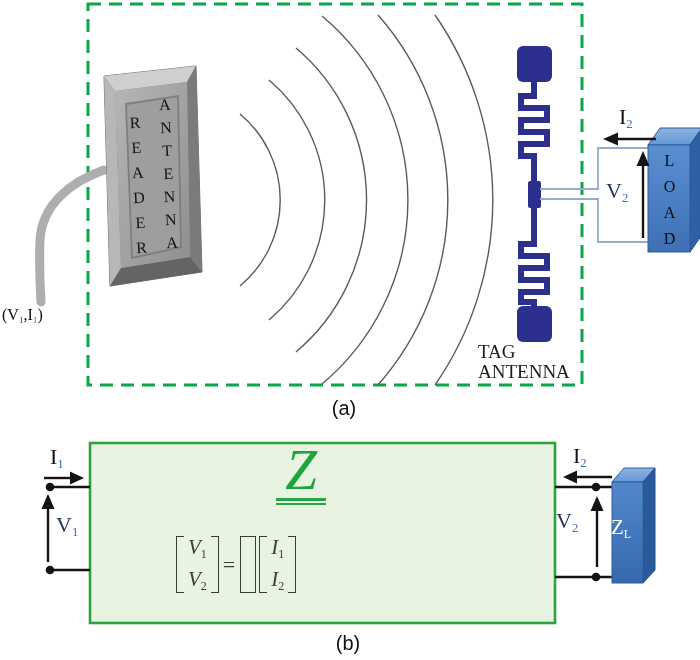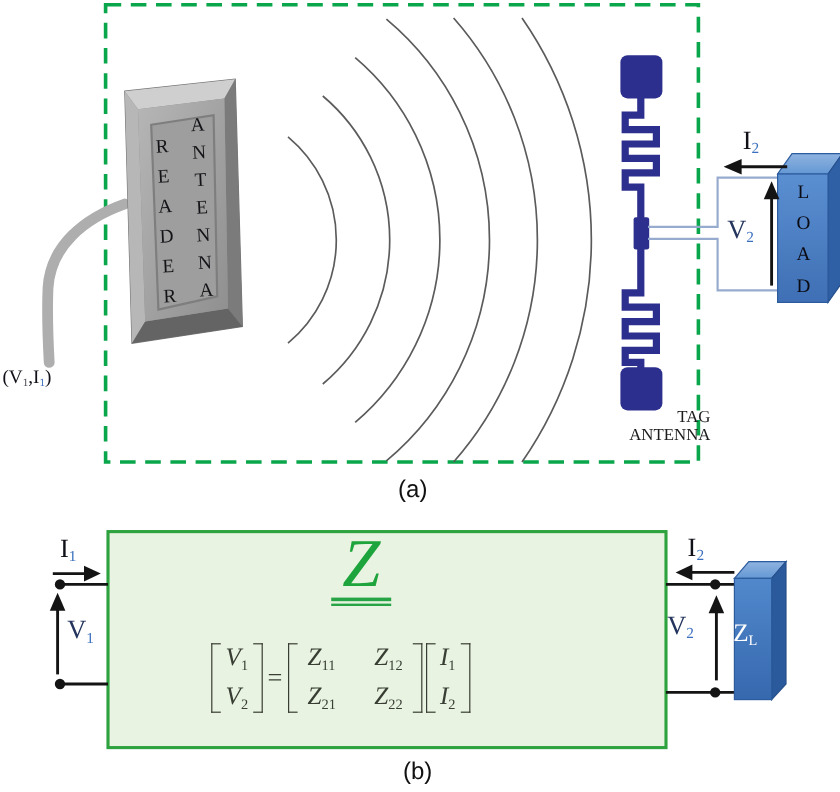--- a/index.html
+++ b/index.html
@@ -27,22 +27,22 @@
             color:#383e34;font-family:"Liberation Serif", serif;}
   .brk{width:7px;margin:2px 0;}
   .brk-l{border:1.7px solid #383e34;border-right:none;}
   .brk-r{border:1.7px solid #383e34;border-left:none;}
   .vec{display:flex;flex-direction:column;justify-content:space-between;padding:3px 4px;gap:9px;}
   .mat{display:grid;grid-template-columns:auto auto;column-gap:32px;row-gap:10px;padding:3px 8px;}
   .m-el{font-size:21px;font-style:italic;line-height:1;}
   .m-el .msub{font-style:normal;font-size:12px;vertical-align:-0.35em;}
   .eq-sign{align-self:center;font-size:22px;margin:0 5px 0 4px;}
   .port-lbl{font-size:22px;}
-  .tag-lbl{position:absolute;left:478px;top:342px;width:114px;text-align:right;
-           font-size:14px;line-height:1.05;color:#1c1c1c;}
+  .tag-lbl{position:absolute;left:478px;top:342px;width:114px;text-align:left;
+           font-size:19px;line-height:1.05;color:#1c1c1c;}
   .zl-lbl{position:absolute;left:611px;top:515px;width:32px;text-align:left;color:#ffffff;
           font-size:21px;}
   .zl-lbl .msub{font-size:12px;vertical-align:-0.3em;}
 </style>
 </head>
 <body>
 
 <div id="app">
 
   <svg id="fig-svg" viewBox="0 0 700 660">
@@ -204,26 +204,20 @@
 
   <div class="equation">
     <div class="brk brk-l"></div>
     <div class="vec">
       <span class="m-el"><span>V</span><span class="msub">1</span></span>
       <span class="m-el"><span>V</span><span class="msub">2</span></span>
     </div>
     <div class="brk brk-r"></div>
     <div class="eq-sign">=</div>
     <div class="brk brk-l"></div>
-    <div class="mat">
-      <span class="m-el"><span>Z</span><span class="msub">11</span></span>
-      <span class="m-el"><span>Z</span><span class="msub">12</span></span>
-      <span class="m-el"><span>Z</span><span class="msub">21</span></span>
-      <span class="m-el"><span>Z</span><span class="msub">22</span></span>
-    </div>
     <div class="brk brk-r"></div>
     <div class="brk brk-l" style="margin-left:3px;"></div>
     <div class="vec">
       <span class="m-el"><span>I</span><span class="msub">1</span></span>
       <span class="m-el"><span>I</span><span class="msub">2</span></span>
     </div>
     <div class="brk brk-r"></div>
   </div>
 
   <div class="caption" style="left:313px;top:632px;">(b)</div>

